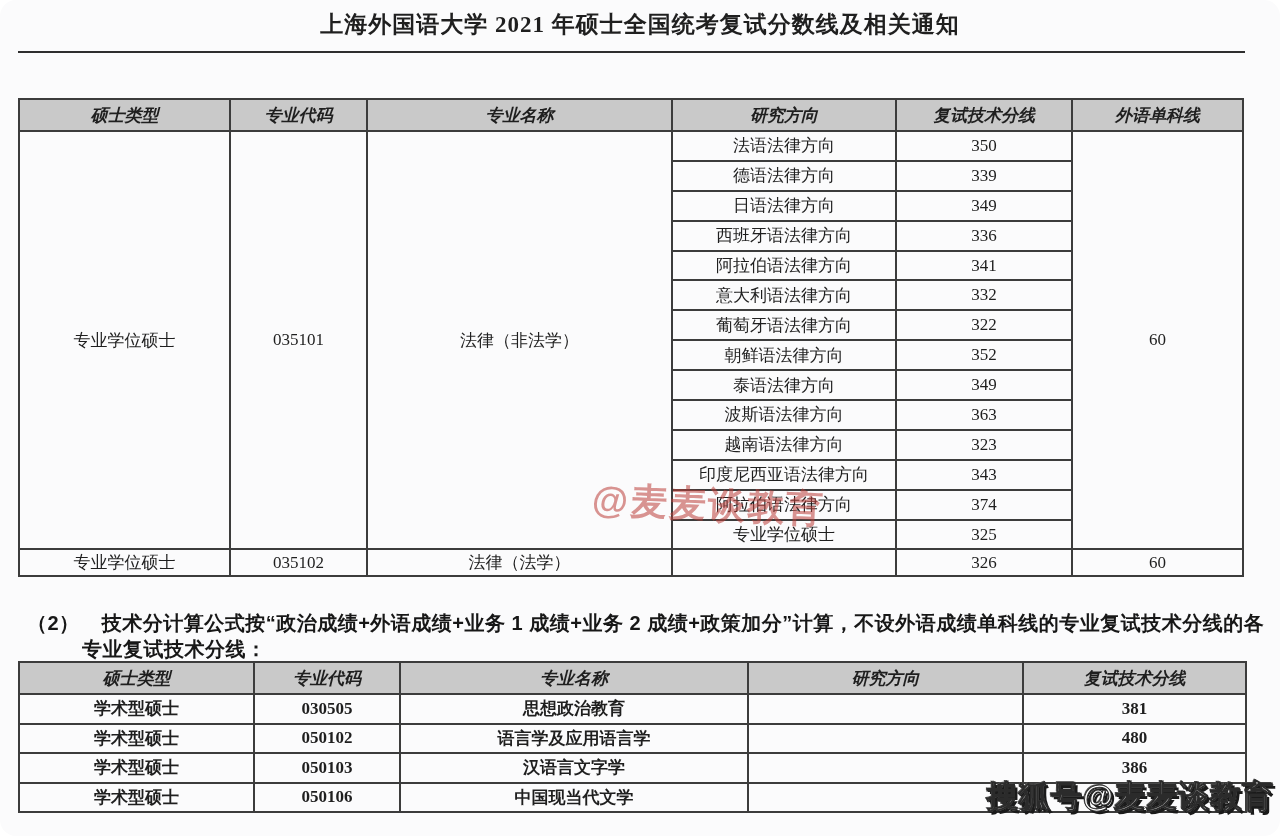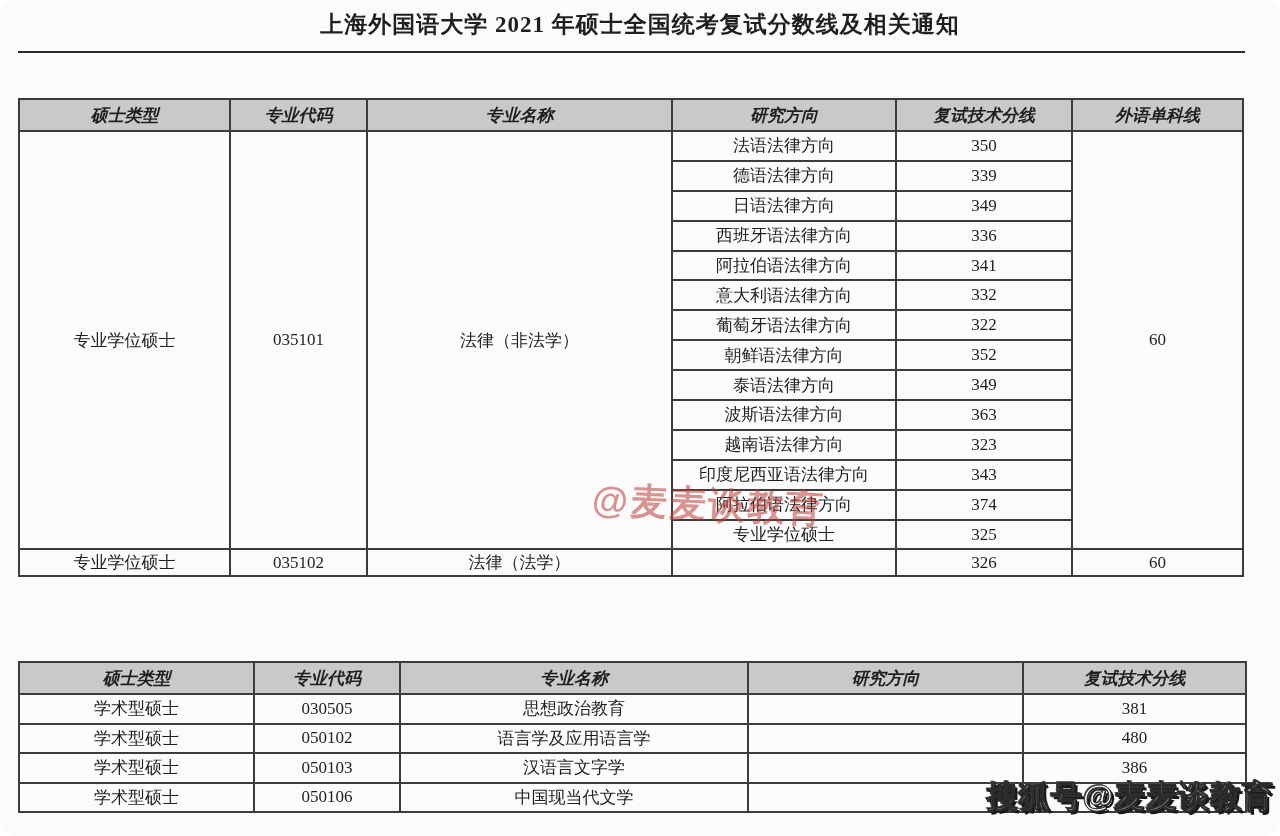--- a/index.html
+++ b/index.html
@@ -34,21 +34,21 @@
     padding:0;overflow:hidden;white-space:nowrap;
   }
   th{
     background:#c9c9c9;
     font-weight:bold;font-size:17px;
     height:30px;
     font-style:italic;
   }
   #table1 tbody td{height:27.9px;}
   #table1 tr.last-row td{height:25px;}
-  #table2 td{height:27.5px;}
+  #table2 td{height:27.5px;font-weight:bold;}
   #table2 th,#table2 td{border-width:2.5px;}
   .note{
     position:absolute;left:27px;top:610px;width:1240px;
     font-family:"Liberation Sans","DejaVu Sans",sans-serif;
     font-weight:600;font-size:20px;line-height:26px;
     color:#171717;letter-spacing:0.5px;
   }
   .note .l1 .num{margin-right:22px;}
   .note .l2{margin-left:55px;}
   .wm-center{
@@ -162,20 +162,24 @@
         <td>专业学位硕士</td>
         <td>035102</td>
         <td>法律（法学）</td>
         <td></td>
         <td>326</td>
         <td>60</td>
       </tr>
     </tbody>
   </table>
 
+  <div class="note">
+    <div class="l1"><span class="num">（2）</span><span>技术分计算公式按“政治成绩+外语成绩+业务 1 成绩+业务 2 成绩+政策加分”计算，不设外语成绩单科线的专业复试技术分线的各</span></div>
+    <div class="l2">专业复试技术分线：</div>
+  </div>
 
   <table id="table2">
     <colgroup>
       <col style="width:235px">
         <col style="width:146px">
         <col style="width:348px">
       <col style="width:275px">
         <col style="width:223px">
     </colgroup>
     <thead>

